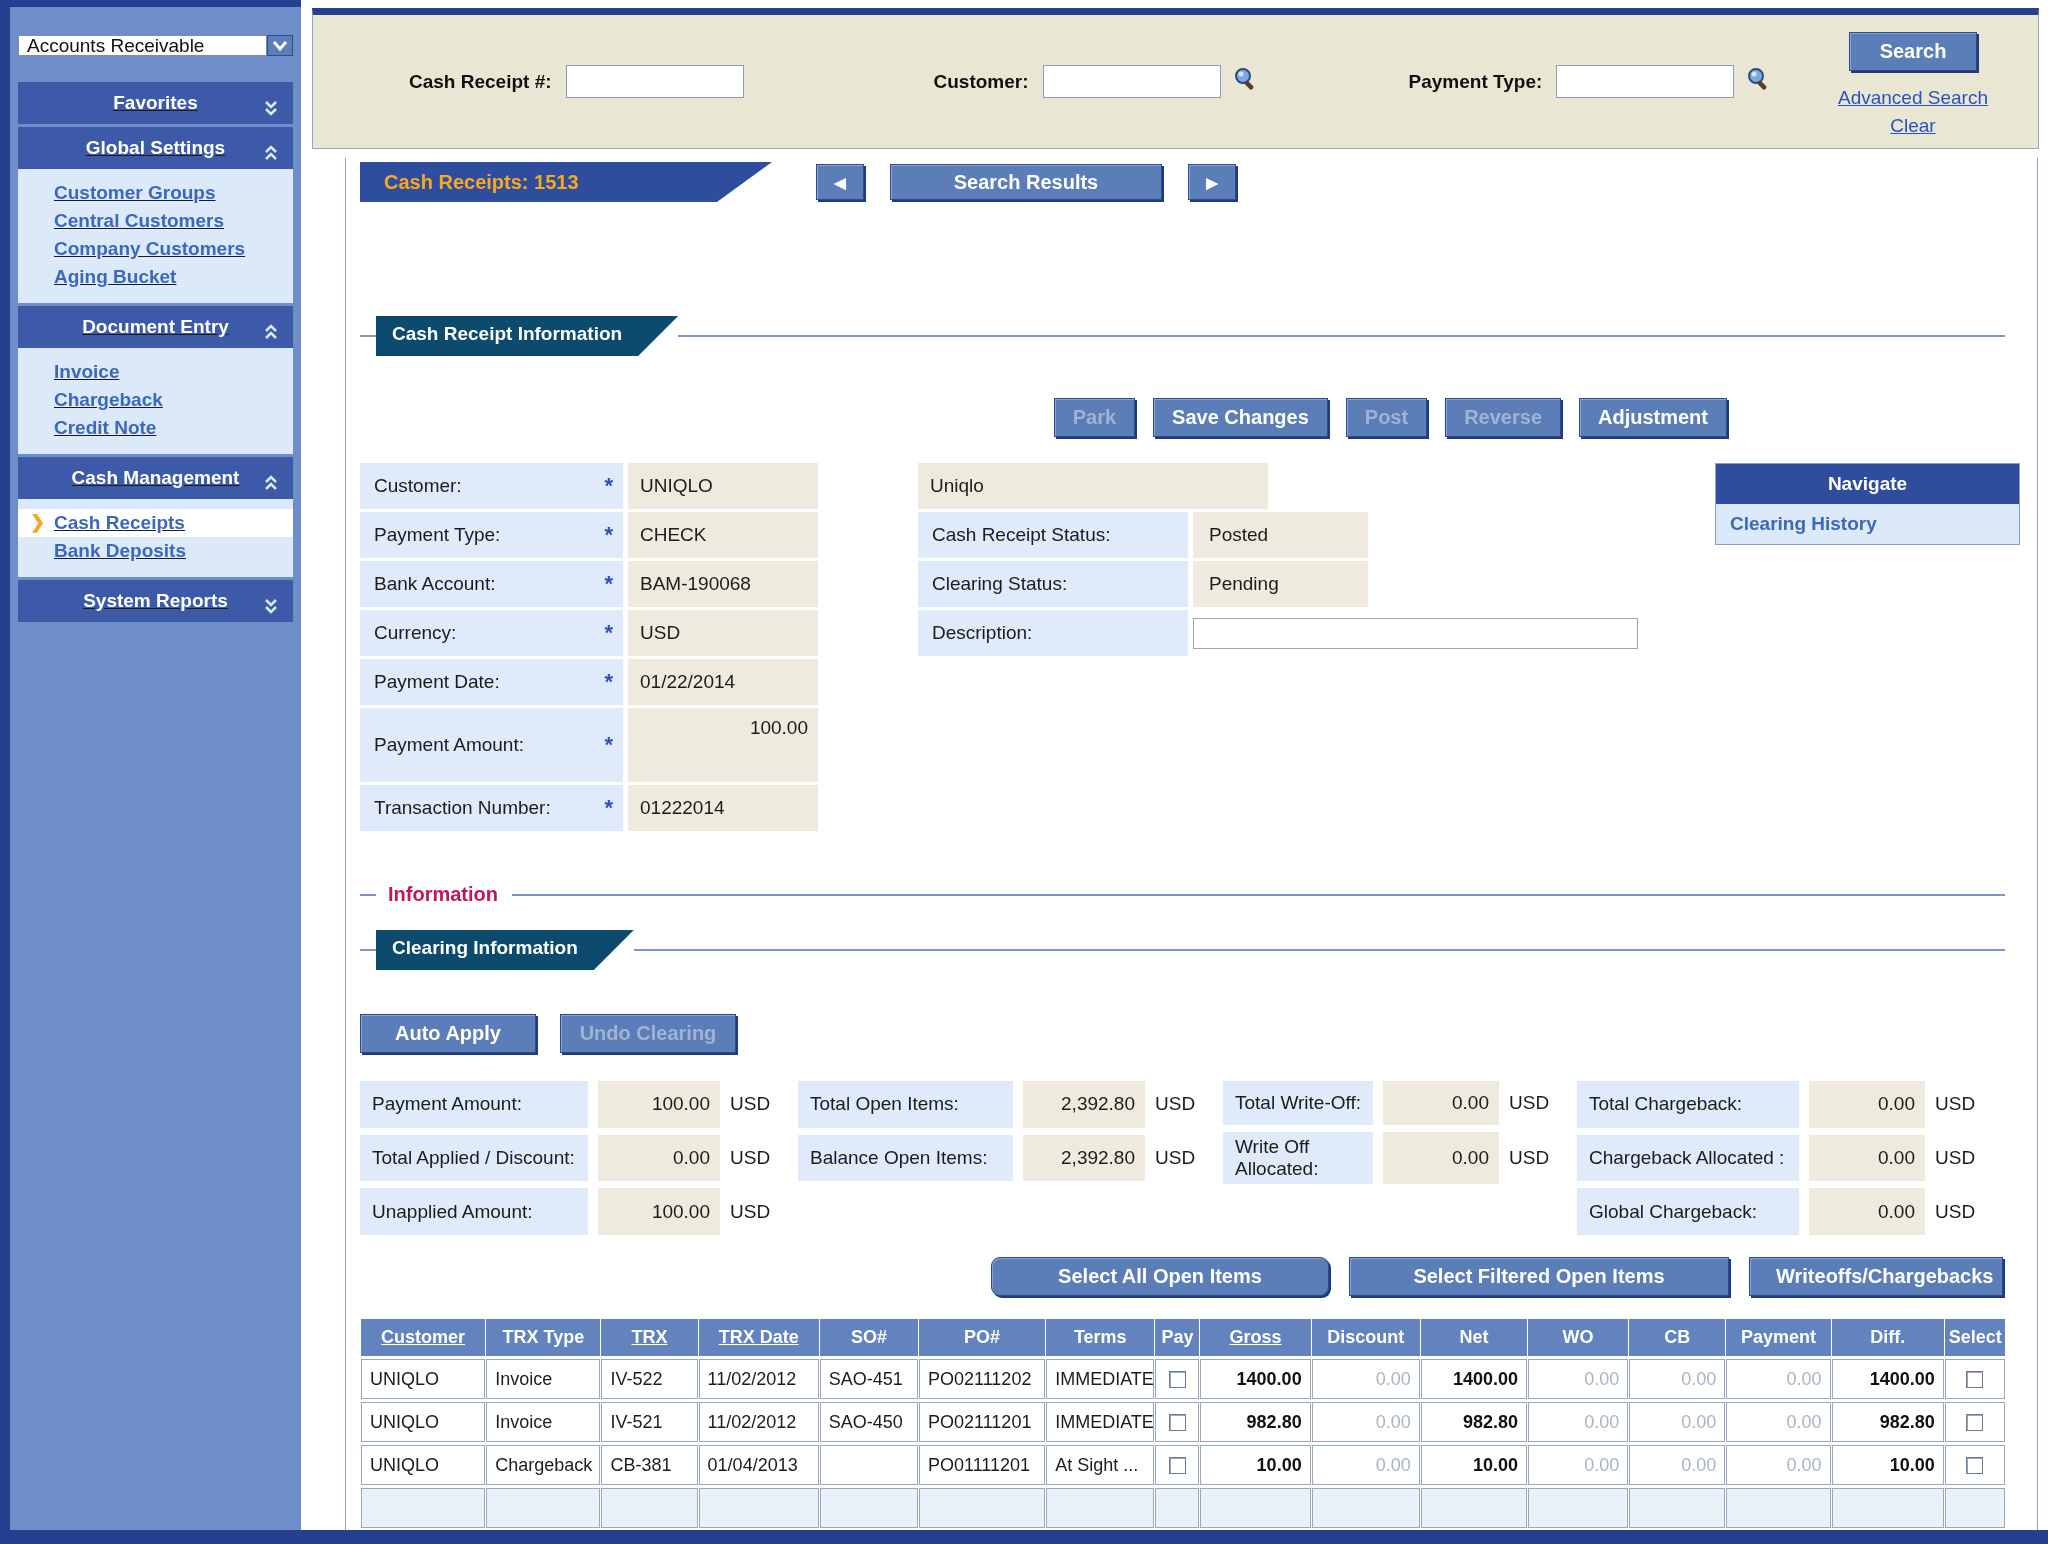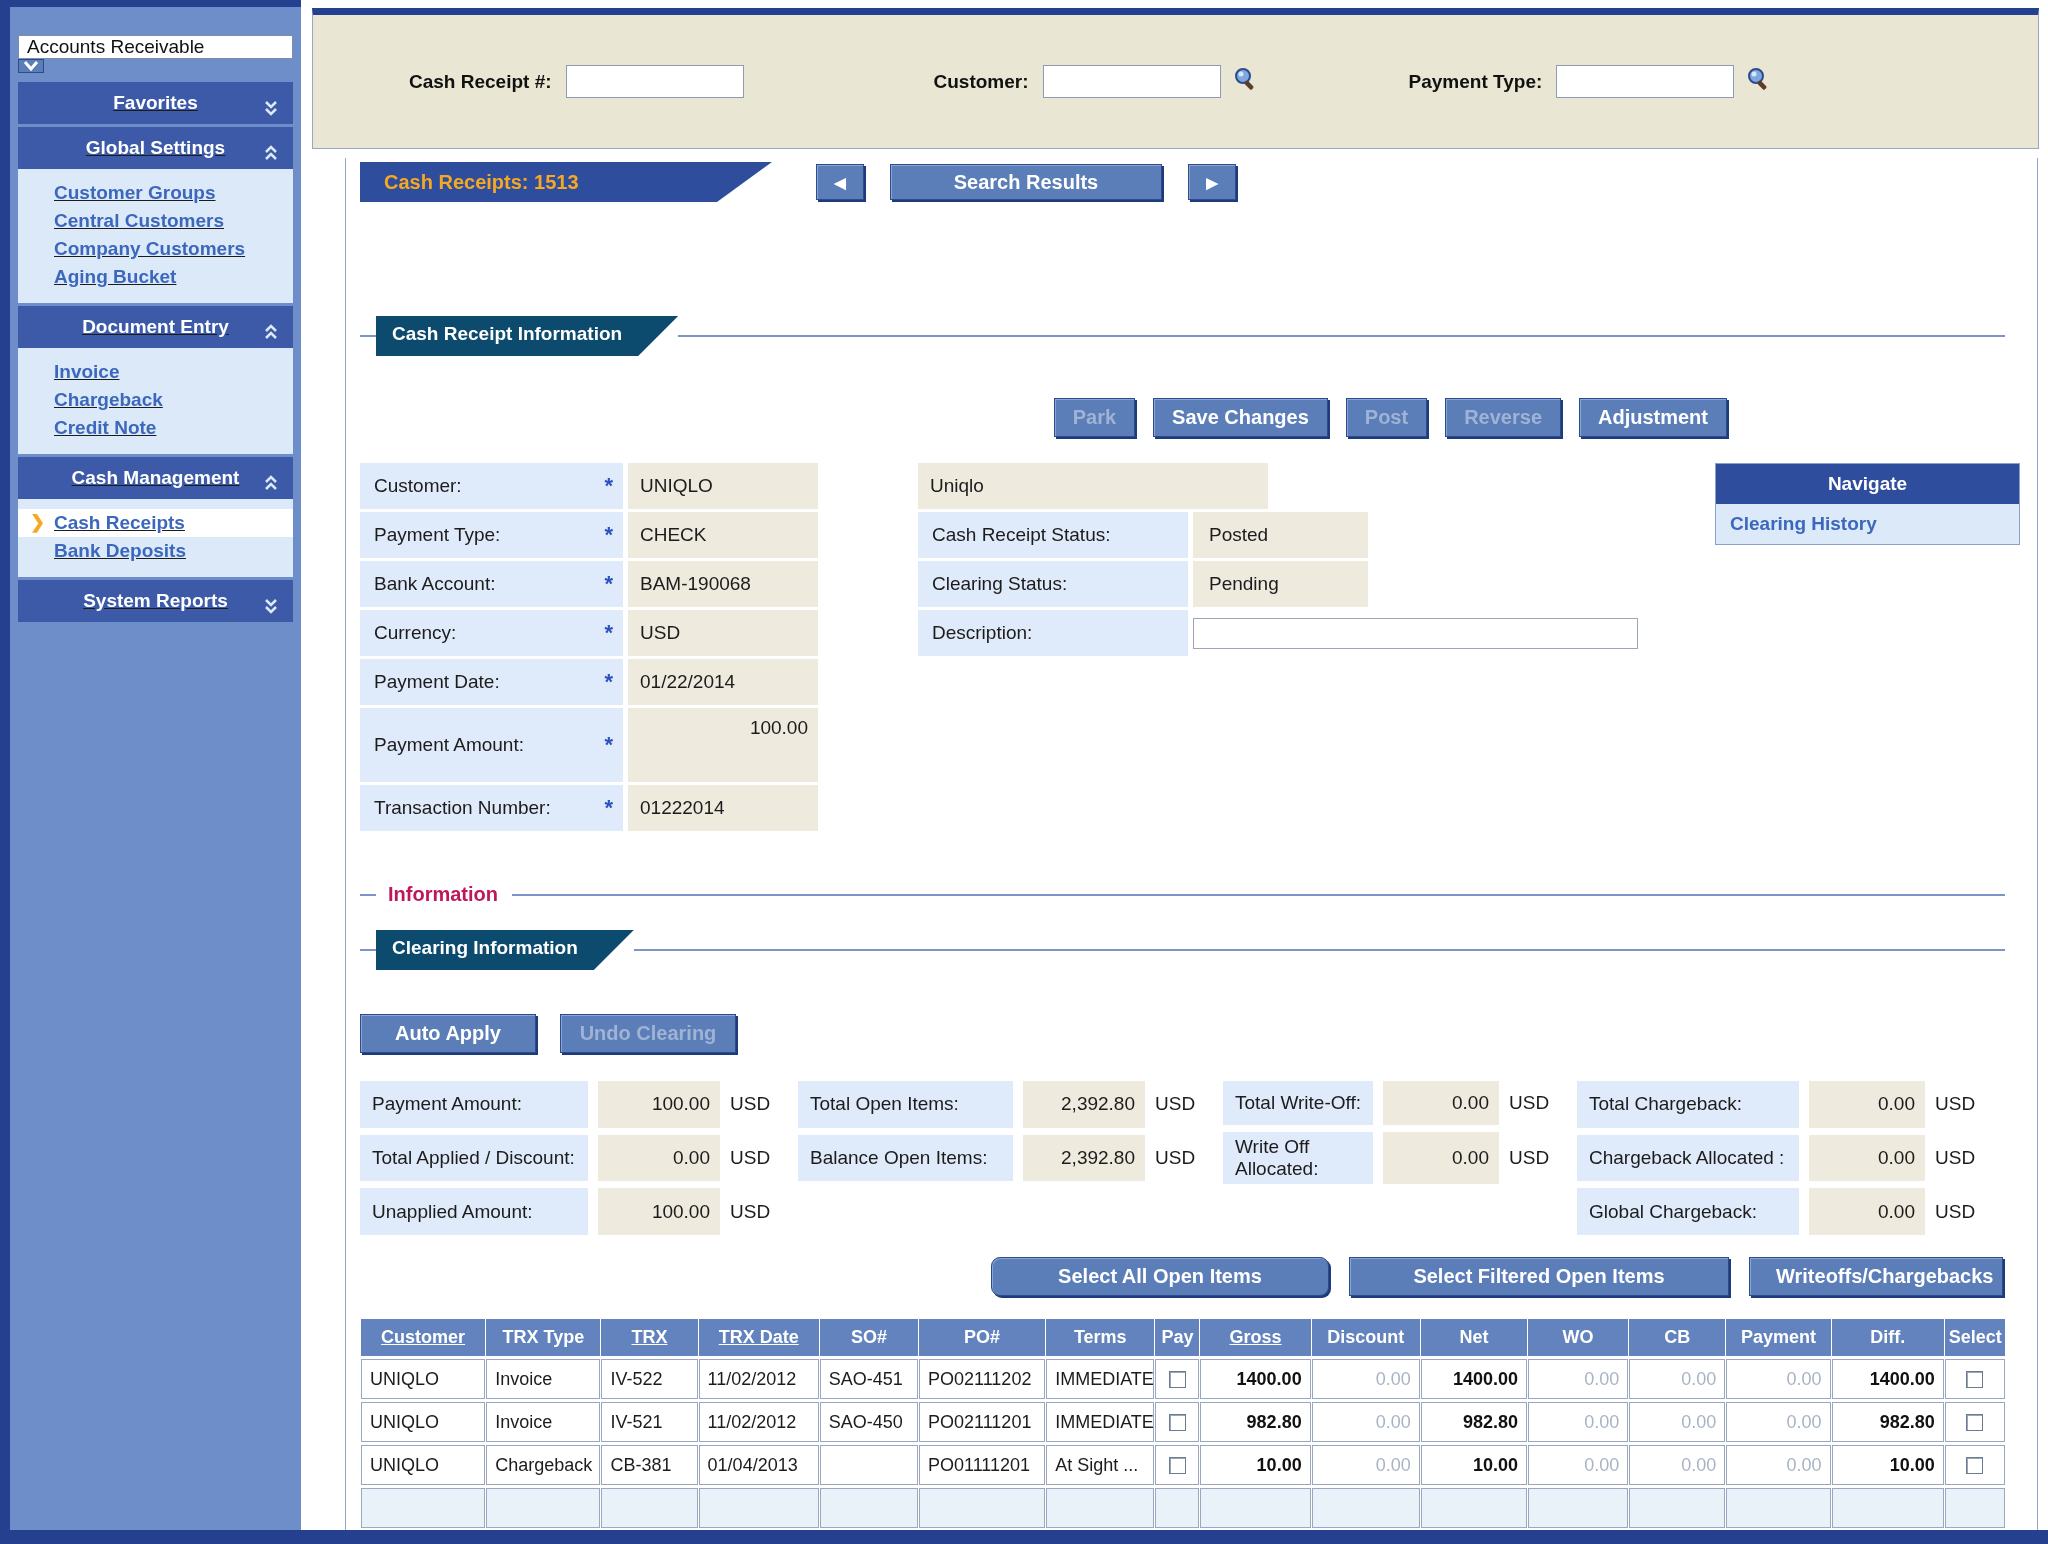--- a/index.html
+++ b/index.html
@@ -9,21 +9,21 @@
     width:2048px; height:1544px; position:relative; overflow:hidden;
     background:#ffffff; font-family:"Liberation Sans", sans-serif; font-size:19px; color:#1c1c1c;
   }
   
   .bottom-bar { position:absolute; left:0; bottom:0; width:2048px; height:14px; background:#24408f; }
   
   .sidebar {
     position:absolute; left:0; top:0; width:301px; height:1530px;
     background:#6d8ec9; border-left:10px solid #24408f; border-top:7px solid #24408f;
   }
-  .module-select { display:flex; margin:28px 8px 0 8px; height:21px;flex-direction:column; }
+  .module-select { display:flex; margin:28px 8px 0 8px; height:21px; }
   .module-select .sel-box {
     flex:1; background:#fff; border:1px solid #7e8da8; display:flex; align-items:center;
     padding-left:8px; font-size:19px; color:#111;
   }
   .module-select .sel-btn {
     width:26px; background:#5b7db8; border:1px solid #2c4a8c; display:flex; align-items:center; justify-content:center;
     cursor:pointer;
   }
   .menu { margin:26px 8px 0 8px;text-decoration:underline; }
   .menu-header {
@@ -259,20 +259,25 @@
   <div class="sp-group" style="margin-left:150px;">
     <span class="sp-label">Payment Type:</span>
     <input class="sp-input" type="text" value="" style="">
     <span class="lookup">
       <svg width="28" height="28" viewBox="0 0 28 28">
           <circle cx="12" cy="11" r="7" fill="#7fa8e0" stroke="#2c4a8c" stroke-width="2"></circle>
           <circle cx="10" cy="9" r="2.5" fill="#d8e6f8"></circle>
           <rect x="16" y="15" width="10" height="4.5" rx="1.5" transform="rotate(45 16 15)" fill="#5a3d2a"></rect>
         </svg>
     </span>
+  </div>
+  <div class="sp-right">
+    <button class="btn search-btn">Search</button>
+    <span class="lnk">Advanced Search</span>
+    <span class="lnk">Clear</span>
   </div>
 </div>
 
 <div class="main-frame">
 
   <div class="tab-bar">
     <div class="page-tab">Cash Receipts: 1513</div>
     <button class="btn nav-arrow-btn">
       <span class="tri">◀</span>
     </button>

